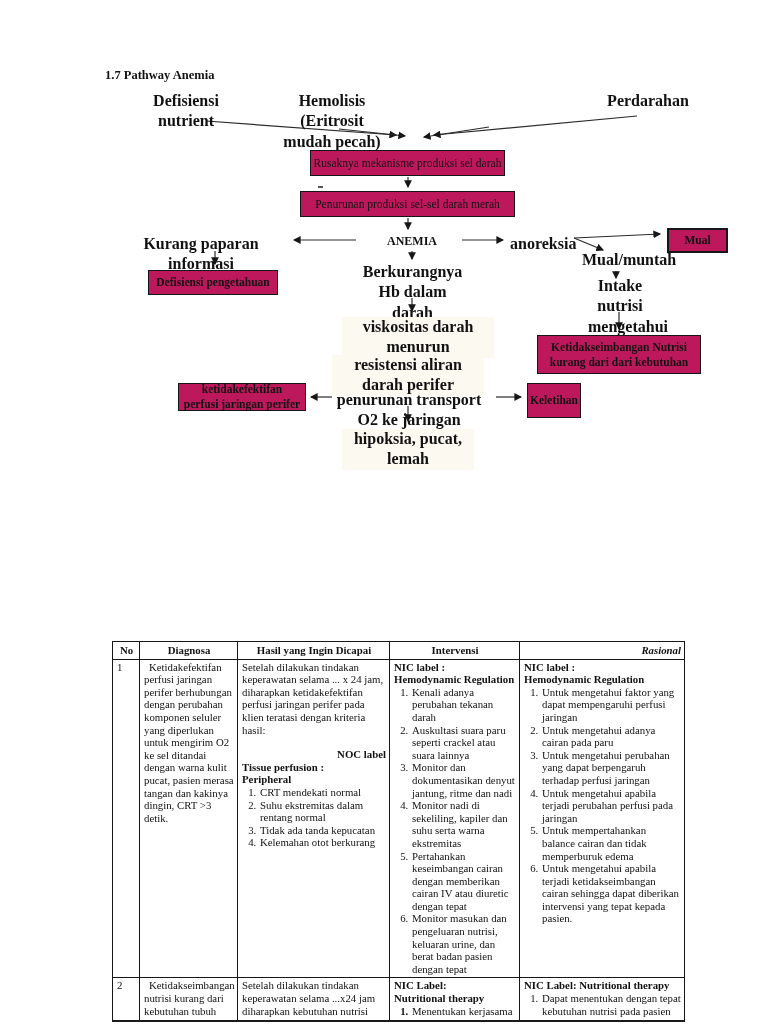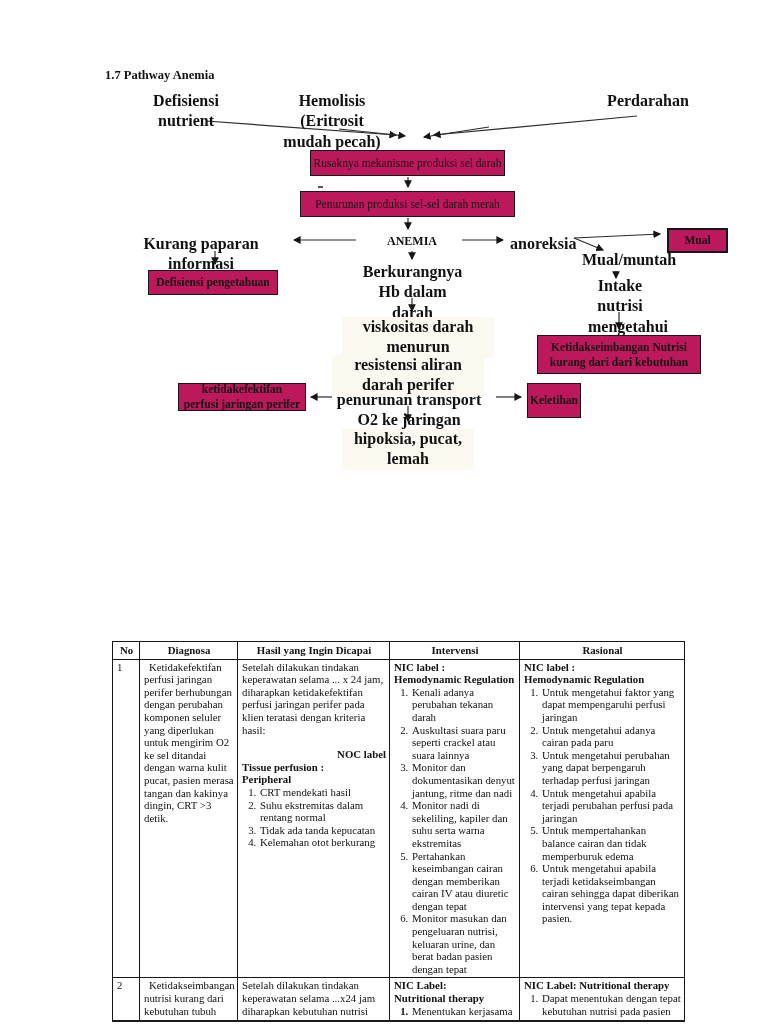--- a/index.html
+++ b/index.html
@@ -23,21 +23,21 @@
 
   svg.arrows { position:absolute; left:0; top:0; pointer-events:none; }
   .artifact { position:absolute; left:318px; top:186px; width:5px; height:2px; background:#555; }
 
   
   table.care { position:absolute; left:112px; top:641px; width:572px;
                border-collapse:collapse; table-layout:fixed;
                font-size:10.8px; line-height:12.6px; }
   table.care th, table.care td { border:1px solid #161616; vertical-align:top; padding:1px 3px 2px 4px; }
   table.care th { font-weight:bold; text-align:center; padding-top:2px; padding-bottom:2px; }
-  table.care th.center { text-align:center; }
+  table.care th.center { text-align:right;font-style:italic; }
   td.no { padding-left:4px; }
   td.diag { padding-left:10px; padding-right:4px; }
   td.diag p { text-indent:5px; }
   .bold { font-weight:bold; }
   .pre { white-space:pre-line; }
   .gap { margin-top:12px;text-align:right; }
   ol { margin:0; padding-left:17px; }
   ol li { padding-left:1px; }
   ol.boldnum li::marker { font-weight:bold; }
   tr.r1 td { height:301px; }
@@ -138,21 +138,21 @@
         <td class="no">1</td>
         <td class="diag">
           <p>Ketidakefektifan perfusi jaringan perifer berhubungan dengan perubahan komponen seluler yang diperlukan untuk mengirim O2 ke sel ditandai dengan warna kulit pucat, pasien merasa tangan dan kakinya dingin, CRT &gt;3 detik.</p>
         </td>
         <td>
           <p>Setelah dilakukan tindakan keperawatan selama ... x 24 jam, diharapkan ketidakefektifan perfusi jaringan perifer pada klien teratasi dengan kriteria hasil:</p>
           <p class="bold gap">NOC label</p>
           <p class="bold pre">Tissue perfusion :
 Peripheral</p>
           <ol>
-              <li>CRT mendekati hasil</li>
+              <li>CRT mendekati normal</li>
               <li>Suhu ekstremitas dalam rentang normal</li>
               <li>Tidak ada tanda kepucatan</li>
               <li>Kelemahan otot berkurang</li>
             </ol>
         </td>
         <td>
           <p class="bold">NIC label :</p>
           <p class="bold">Hemodynamic Regulation</p>
           <ol>
               <li>Kenali adanya perubahan tekanan darah</li>

